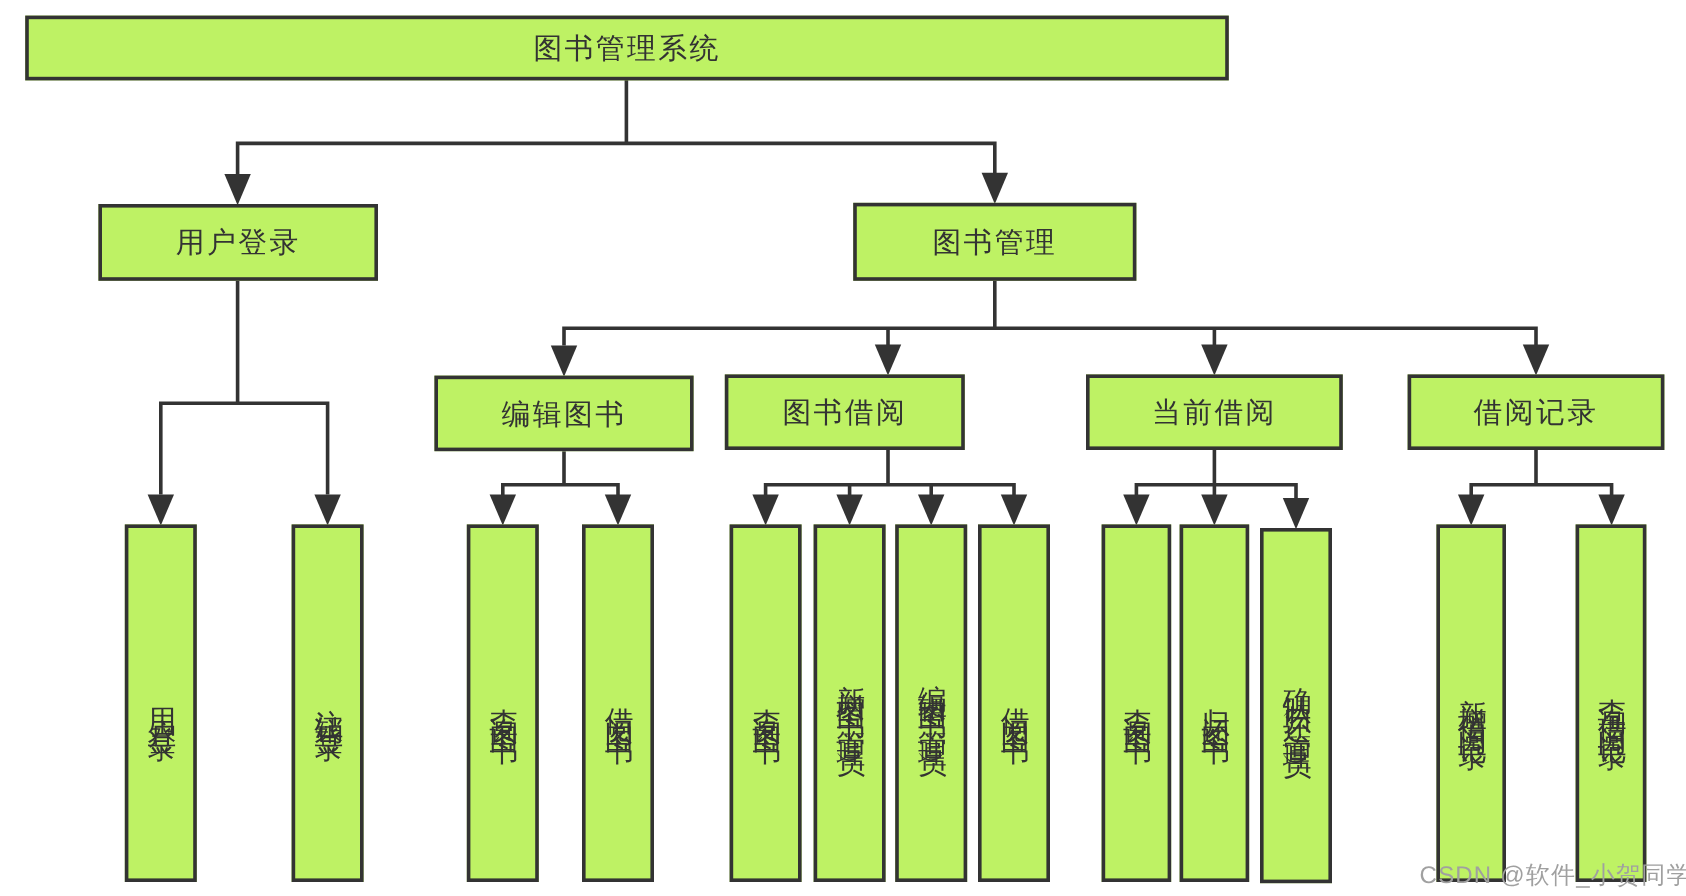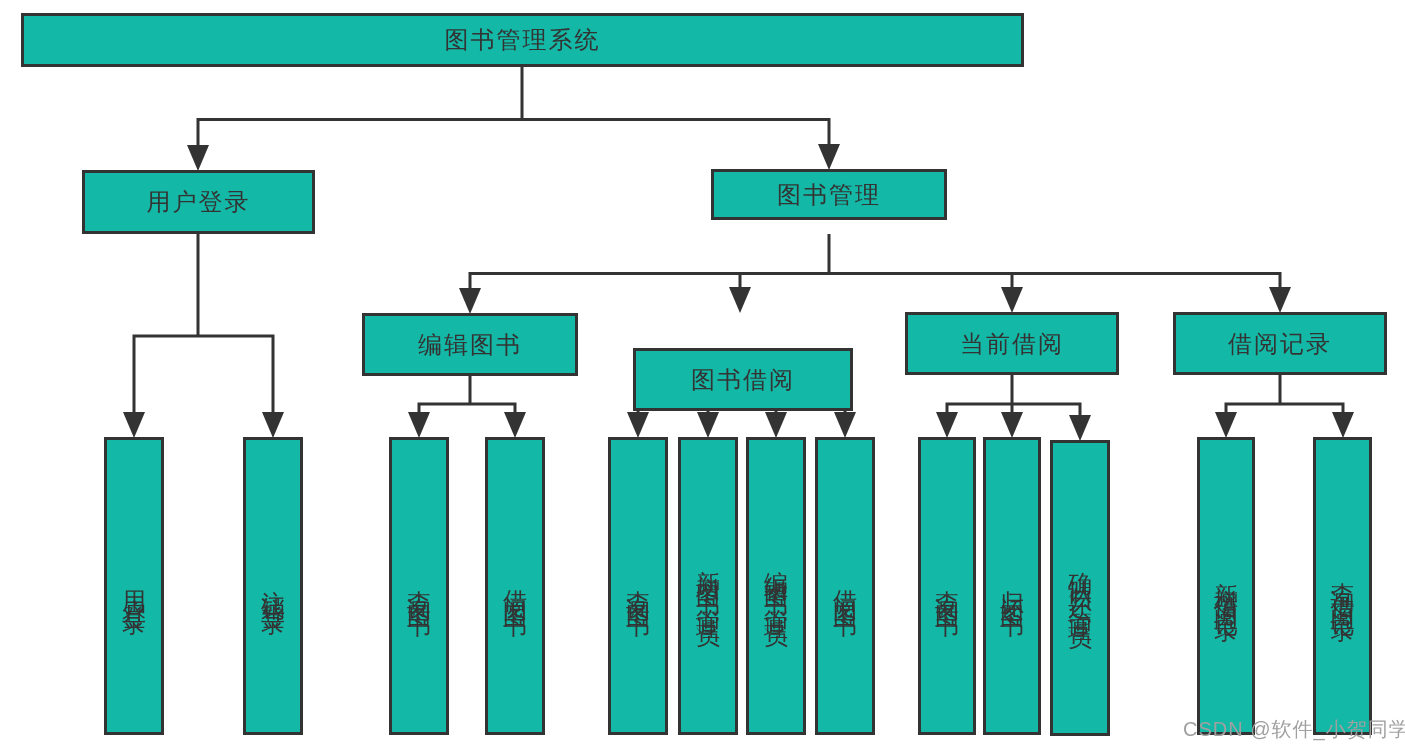--- a/index.html
+++ b/index.html
@@ -20,21 +20,21 @@
     position: absolute;
     left: 0;
     top: 0;
     width: 1405px;
     height: 747px;
     z-index: 1;
   }
   .node {
     position: absolute;
     box-sizing: border-box;
-    background: #14b8a6;
+    background: #bef264;
     border: 3px solid var(--line, #333333);
     display: flex;
     align-items: center;
     justify-content: center;
     text-align: center;
     z-index: 2;
   }
   .node.h {
     font-size: 24px;
     letter-spacing: 2px;
@@ -97,28 +97,28 @@
     </g>
   </svg>
 
   <div class="node h" style="left:21px; top:13px; width:1003px; height:54px;">
     <span>图书管理系统</span>
   </div>
 
   <div class="node h" style="left:82px; top:170px; width:233px; height:64px;">
     <span>用户登录</span>
   </div>
-  <div class="node h" style="left:711px; top:169px; width:236px; height:51px;text-align:center;">
+  <div class="node h" style="left:711px; top:169px; width:236px; height:65px;text-align:center;">
     <span>图书管理</span>
   </div>
 
   <div class="node h" style="left:362px; top:313px; width:216px; height:63px;">
     <span>编辑图书</span>
   </div>
-  <div class="node h" style="left:633px; top:312px; width:220px; height:63px;margin-top:36px;">
+  <div class="node h" style="left:604px; top:312px; width:200px; height:63px;">
     <span>图书借阅</span>
   </div>
   <div class="node h" style="left:1173px; top:312px; width:214px; height:63px;">
     <span>借阅记录</span>
   </div>
   <div class="node h" style="left:905px; top:312px; width:214px; height:63px;">
     <span>当前借阅</span>
   </div>
 
   <div class="node v" style="left:104px; top:437px; width:60px; height:298px;">

